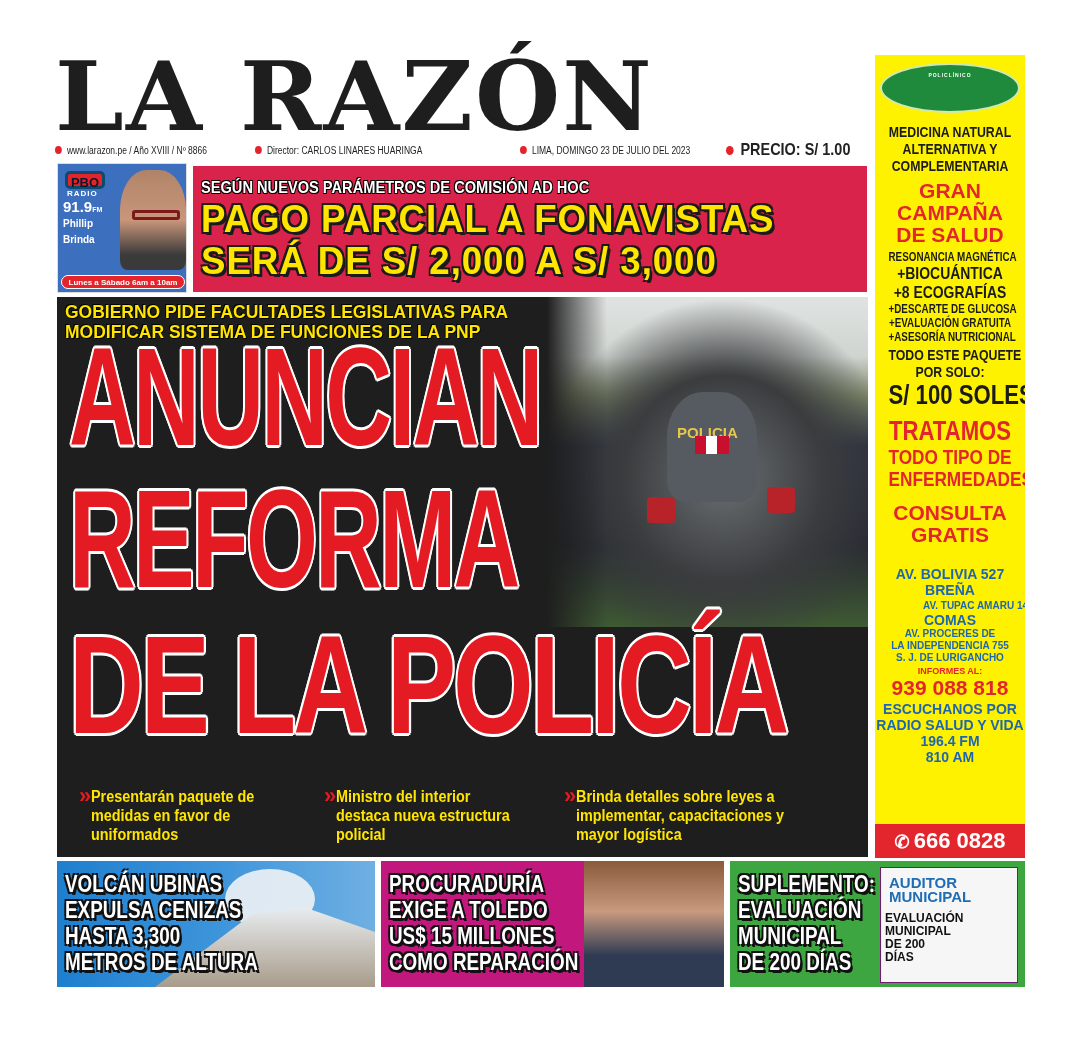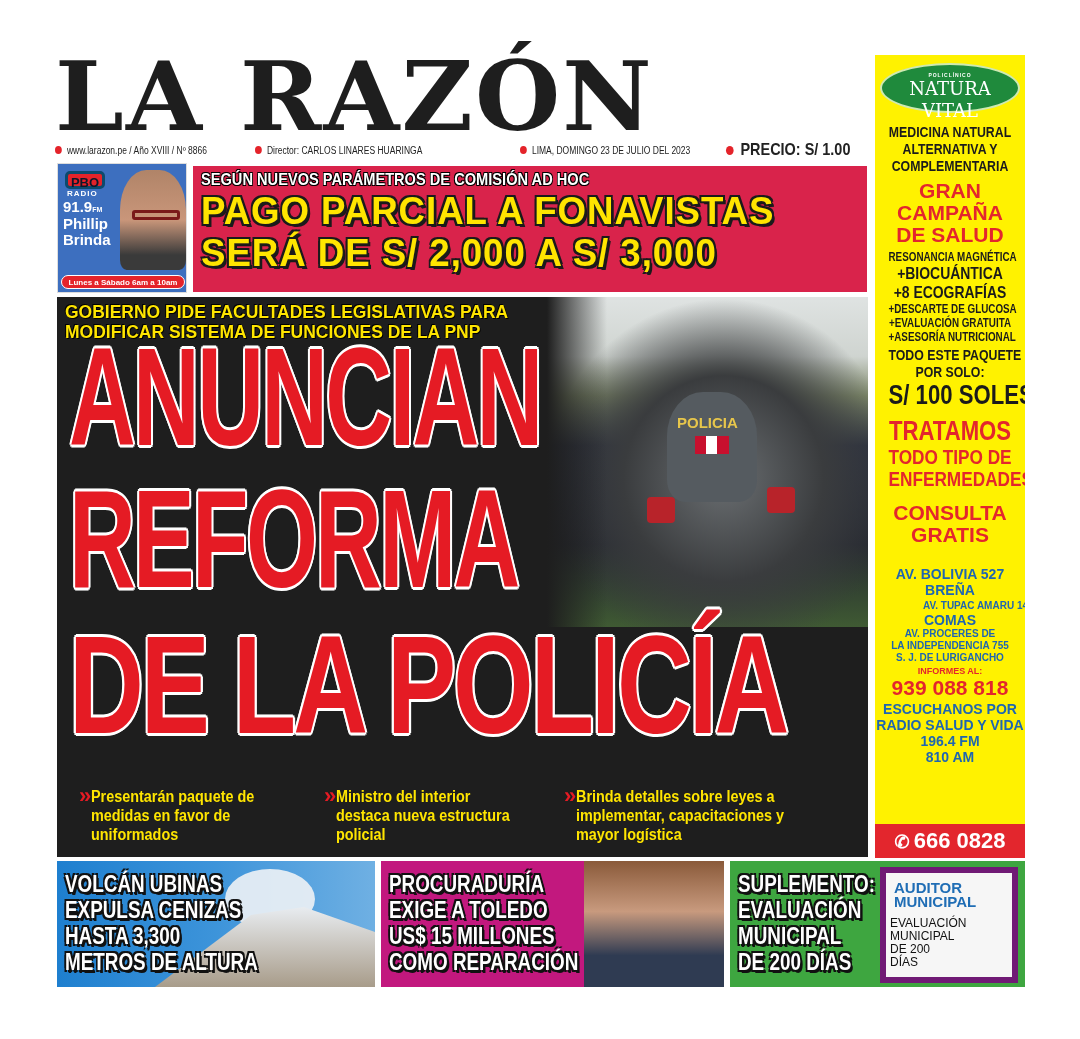--- a/index.html
+++ b/index.html
@@ -22,43 +22,43 @@
   .infobar .price .dot { width: 9px; height: 9px; margin-right: 8px; }
 
   
   .radio-ad { position: absolute; left: 57px; top: 163px; width: 130px; height: 130px;
     background: #3d6fbf; overflow: hidden; border: 1px solid #ddd; }
   .radio-ad .pbo { position: absolute; left: 7px; top: 7px; width: 40px; height: 18px; background: #e4232a;
     border-radius: 5px; color: #0f172a; font-weight: 900; font-size: 13px; text-align: center; line-height: 18px; border: 3px solid #0c4a6e; }
   .radio-ad .radio { position: absolute; left: 9px; top: 25px; color: #fff; font-size: 8px; font-weight: bold; letter-spacing: 1px; }
   .radio-ad .freq { position: absolute; left: 5px; top: 34px; color: #fff; font-size: 15px; font-weight: bold; }
   .radio-ad .freq small { font-size: 7px; }
-  .radio-ad .host { position: absolute; left: 5px; top: 52px; color: #fff; font-size: 15px; font-weight: bold; line-height: 16px; width: 60px; }
+  .radio-ad .host { position: absolute; left: 5px; top: 52px; color: #fff; font-size: 10px; font-weight: bold; line-height: 16px; width: 60px; }
   .radio-ad .face { position: absolute; left: 62px; top: 6px; width: 66px; height: 100px; background: linear-gradient(180deg,#b08468 0%,#c9967a 50%,#3a3a3a 85%); border-radius: 40% 40% 10% 10%; }
   .radio-ad .face .glasses { position: absolute; left: 12px; top: 40px; width: 48px; height: 10px; border: 3px solid #7a1a1a; border-radius: 3px; }
   .radio-ad .schedule { position: absolute; left: 3px; bottom: 3px; width: 124px; height: 14px; background: #e4232a; color: #fff;
     font-size: 8px; font-weight: bold; text-align: center; line-height: 14px; border-radius: 7px; border: 1px solid #fff; }
 
   
-  .banner { position: absolute; left: 193px; top: 166px; width: 674px; height: 126px; background: #d9234b; padding: 4px 8px; }
+  .banner { position: absolute; left: 193px; top: 166px; width: 674px; height: 126px; background: #d9234b; padding: 12px 8px; }
   .banner .kicker { color: #fff; font-weight: 900; font-size: 17px; transform: scaleX(0.86); transform-origin: left center; white-space: nowrap;
     text-shadow: 1px 1px 0 #000, -1px -1px 0 #000, 1px -1px 0 #000, -1px 1px 0 #000; }
   .banner .headline { color: #ffe500; font-weight: 900; font-size: 39px; line-height: 42px; white-space: nowrap;
     transform: scaleX(0.94); transform-origin: left center; letter-spacing: 1px;
     text-shadow: 2px 2px 0 #1b1b1b, -2px -2px 0 #1b1b1b, 2px -2px 0 #1b1b1b, -2px 2px 0 #1b1b1b, 3px 3px 0 #1b1b1b; }
 
   
   .main { position: absolute; left: 57px; top: 297px; width: 811px; height: 560px; background: #1e1e1e; overflow: hidden; }
   .photo { position: absolute; left: 490px; top: 0; width: 321px; height: 330px;
     background:
       radial-gradient(ellipse at 55% 55%, #6b6f72 0%, #3a3c3e 40%, transparent 70%),
       linear-gradient(180deg, #dfe3e2 0%, #cfd4d0 18%, #7f8a6a 30%, #2c3140 45%, #252830 75%, #3f5a33 100%); }
   .photo::after { content: ""; position: absolute; left: 0; top: 0; width: 60px; height: 100%; background: linear-gradient(90deg, #1e1e1e, transparent); }
   .photo .shield { position: absolute; left: 120px; top: 95px; width: 90px; height: 110px; background: #555b60; border-radius: 40% 40% 20% 20%; }
-  .photo .shield span { position: absolute; left: 10px; top: 22px; color: #e7c64b; font-weight: bold; font-size: 15px; }
+  .photo .shield span { position: absolute; left: 10px; top: 32px; color: #e7c64b; font-weight: bold; font-size: 15px; }
   .photo .shield .flag { position: absolute; left: 28px; top: 44px; width: 34px; height: 18px; background: linear-gradient(90deg,#c8102e 33%,#fff 33%,#fff 66%,#c8102e 66%); }
   .photo .light { position: absolute; width: 28px; height: 26px; background: #b8232a; border-radius: 4px; }
   .main .sub { position: absolute; left: 8px; top: 5px; color: #ffe500; font-weight: 900; font-size: 19px; line-height: 20px; white-space: nowrap; z-index: 2;
     transform: scaleX(0.92); transform-origin: left center; text-shadow: 1px 1px 0 #000, -1px -1px 0 #000; }
   .main .big { position: absolute; left: 12px; color: #e51b24; font-family: "Liberation Sans", sans-serif; font-weight: 900; z-index: 2; white-space: nowrap;
     font-size: 140px; line-height: 140px; letter-spacing: -4px; transform-origin: left top;
     text-shadow: 3px 0 0 #fff, -3px 0 0 #fff, 0 3px 0 #fff, 0 -3px 0 #fff, 2px 2px 0 #fff, -2px -2px 0 #fff, 2px -2px 0 #fff, -2px 2px 0 #fff; }
   .main .big.l1 { top: 30px; transform: scaleX(0.66) scaleY(1.0); }
   .main .big.l2 { top: 172px; transform: scaleX(0.66) scaleY(1.0); }
   .main .big.l3 { top: 318px; transform: scaleX(0.74) scaleY(1.0); }
@@ -72,23 +72,23 @@
   .teaser .t { position: absolute; left: 8px; top: 10px; color: #fff; font-weight: 900; font-size: 23px; line-height: 26px; z-index: 2; white-space: nowrap;
     transform: scaleX(0.82); transform-origin: left top;
     text-shadow: 2px 2px 0 #111, -2px -2px 0 #111, 2px -2px 0 #111, -2px 2px 0 #111, 3px 3px 0 #111; }
   .teaser.volcano { left: 57px; width: 318px; background: linear-gradient(90deg,#1e7fcf 0%,#3d94da 50%,#6fb0e3 100%); }
   .teaser.volcano .mountain { position: absolute; right: -20px; bottom: 0; width: 240px; height: 80px; background: linear-gradient(180deg,#e8ecf0,#a89c8a);
     clip-path: polygon(0 100%, 40% 10%, 62% 0, 100% 40%, 100% 100%); }
   .teaser.volcano .cloud { position: absolute; right: 60px; top: 8px; width: 90px; height: 60px; background: #eef2f5; border-radius: 50%; opacity: .9; }
   .teaser.toledo { left: 381px; width: 343px; background: #c2187e; }
   .teaser.toledo .portrait { position: absolute; right: 0; top: 0; width: 140px; height: 126px; background: linear-gradient(180deg,#8a5a3a,#c89a7e 40%,#2f3b52 75%); }
   .teaser.supl { left: 730px; width: 295px; background: #3ea640; }
-  .teaser.supl .cover { position: absolute; left: 150px; top: 6px; width: 138px; height: 116px; background: #f6f6f6; border: 6px solid #701a75; }
+  .teaser.supl .cover { position: absolute; left: 150px; top: 6px; width: 138px; height: 116px; background: #f6f6f6; border: 1px solid #701a75; }
   .cover .c-title { color: #1f6db5; font-weight: 900; font-size: 15px; line-height: 14px; padding: 8px 0 0 8px; }
-  .cover .c-head { color: #111; font-weight: 400; font-size: 12px; line-height: 13px; padding: 8px 0 0 4px; width: 70px; }
+  .cover .c-head { color: #111; font-weight: 700; font-size: 12px; line-height: 13px; padding: 8px 0 0 4px; width: 70px; }
 
   
   .ad { position: absolute; left: 875px; top: 55px; width: 150px; height: 803px; background: #fff200; text-align: center; overflow: hidden; }
   .ad .logo { margin: 8px auto 0; width: 140px; height: 50px; border-radius: 50%; background: #1f8a3c; border: 2px solid #cfe9b0; color: #fff; }
   .ad .logo .pre { font-size: 5px; font-weight: bold; padding-top: 7px; letter-spacing: 1px; }
   .ad .logo .name { font-family: "DejaVu Serif", serif; font-size: 18px; line-height: 22px; }
   .ad .l { font-weight: 900; white-space: nowrap; display: block; transform-origin: center top; }
   .blk { color: #1b1b1b; }
   .red { color: #e3262d; }
   .blue { color: #1f66b0; }
@@ -210,21 +210,20 @@
     <div>SUPLEMENTO:</div>
       <div>EVALUACIÓN</div>
       <div>MUNICIPAL</div>
       <div>DE 200 DÍAS</div>
   </div>
 </div>
 
 <div class="ad">
   <div class="logo">
     <div class="pre">POLICLÍNICO</div>
-    <div class="name">NATURA VITAL</div>
   </div>
   <div id="ad-lines" style="margin-top:10px;">
       <span class="l blk s14 cond">MEDICINA NATURAL</span>
       <span class="l blk s14 cond">ALTERNATIVA Y</span>
       <span class="l blk s14 cond">COMPLEMENTARIA</span>
       <span class="l red s20" style="margin-top: 6px;">GRAN</span>
       <span class="l red s20">CAMPAÑA</span>
       <span class="l red s20">DE SALUD</span>
       <span class="l blk s11 cond" style="margin-top: 4px;">RESONANCIA MAGNÉTICA</span>
       <span class="l blk s17 cond">+BIOCUÁNTICA</span>

